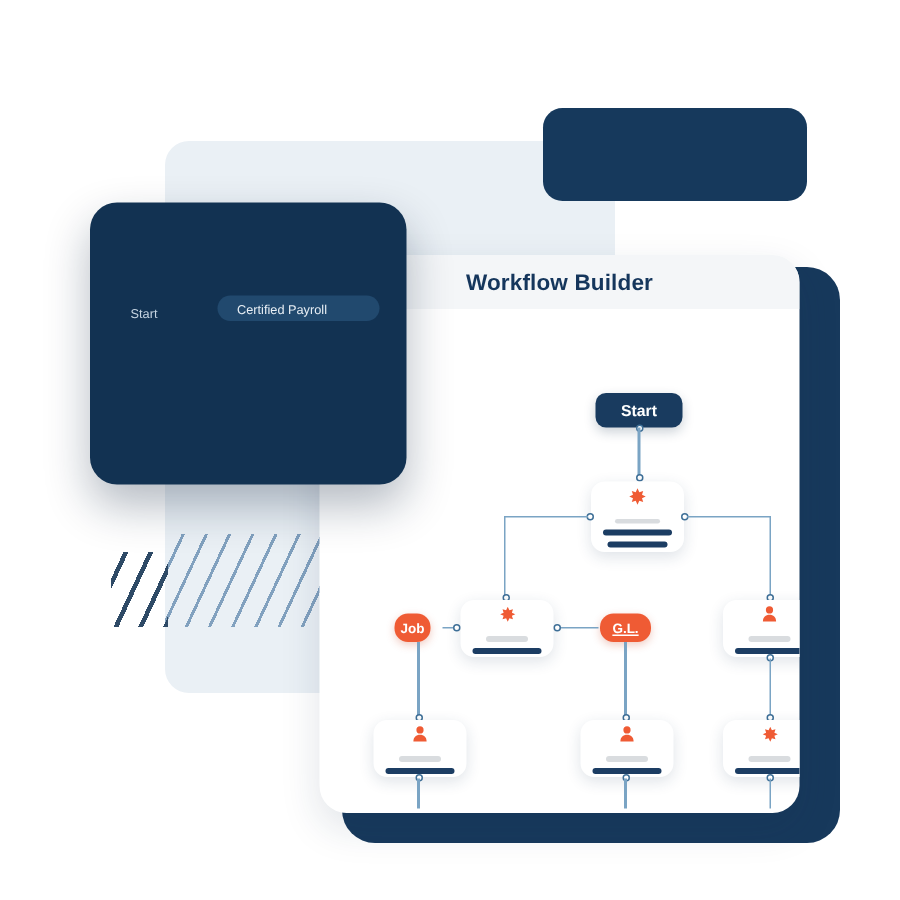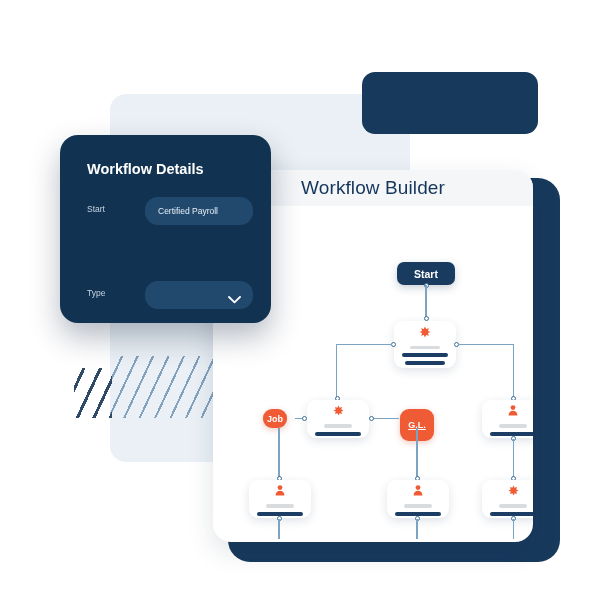--- a/index.html
+++ b/index.html
@@ -80,22 +80,22 @@
   }
   .builder-header {
     height: 36px;
     background: #f4f6f8;
     display: flex;
     align-items: center;
     justify-content: center;
   }
   .builder-title {
     color: #15365c;
-    font-size: 19px;
-    font-weight: normal;
+    font-size: 15px;
+    font-weight: bold;
     letter-spacing: .1px;
   }
   .builder-canvas {
     position: relative;
     width: 100%;
     height: 336px;
     margin-left: 19px;
   }
 
   
@@ -191,21 +191,21 @@
     left: 0;
     top: 7px;
     color: #c7d5e2;
     font-size: 8.5px;
   }
   .field-input {
     position: absolute;
     left: 58px;
     top: 0;
     width: 108px;
-    height: 28px;
+    height: 17px;
     background: #21496e;
     border-radius: 13px;
     display: flex;
     align-items: center;
   }
   .field-value {
     color: #e8eff5;
     font-size: 8.5px;
     padding-left: 13px;
   }
@@ -314,21 +314,21 @@
       </div>
 
       <div class="pill" style="left:31px; top:203px; width:24px; height:19px;">
         <span>Job</span>
       </div>
       <div class="conn conn-h" style="left:63px; top:212px; width:9px;"></div>
       <div class="dot" style="left:70px; top:209.5px;"></div>
 
       <div class="conn conn-v" style="left:46.3px; top:222px; height:50px;"></div>
 
-      <div class="pill" style="left:168px; top:203px; width:34px; height:32px;text-decoration:underline;">
+      <div class="pill" style="left:168px; top:203px; width:34px; height:19px;text-decoration:underline;">
         <span>G.L.</span>
       </div>
       <div class="conn conn-h" style="left:139px; top:212px; width:28px;"></div>
       <div class="dot" style="left:137px; top:209.5px;"></div>
       <div class="conn conn-v" style="left:184.3px; top:222px; height:50px;"></div>
 
       <div class="node" style="left:250px; top:194px; width:62px; height:38px;">
         <span class="node-icon">
           <svg width="10" height="11" viewBox="0 0 10 11">
             <circle cx="5" cy="2.6" r="2.4" fill="#ef5b34"></circle>
@@ -380,38 +380,26 @@
         <div class="bar-gray" style="width:28px;"></div>
         <div class="bar-navy" style="width:46px;"></div>
       </div>
       <div class="dot" style="left:279px; top:310px;"></div>
       <div class="conn conn-v" style="left:280.6px; top:313px; height:20px;"></div>
 
     </div>
   </div>
 
   <div class="details-panel">
-    <div class="details-title">Workflow Details</div>
 
     <div class="field-row" style="top:62px;">
       <span class="field-label">Start</span>
       <div class="field-input">
         <span class="field-value">Certified Payroll</span>
       </div>
     </div>
 
 
-    <div class="field-row" style="top:146px;">
-      <span class="field-label">Type</span>
-      <div class="field-input">
-        <span class="field-value"></span>
-        <span class="chevron">
-          <svg width="13" height="8" viewBox="0 0 13 8">
-            <path d="M1 1 L6.5 6.4 L12 1" fill="none" stroke="#ffffff" stroke-width="1.8" stroke-linecap="round" stroke-linejoin="round"></path>
-          </svg>
-        </span>
-      </div>
-    </div>
   </div>
 
   <div class="approval-backing"></div>
 
 </div>
 
 </body></html>

